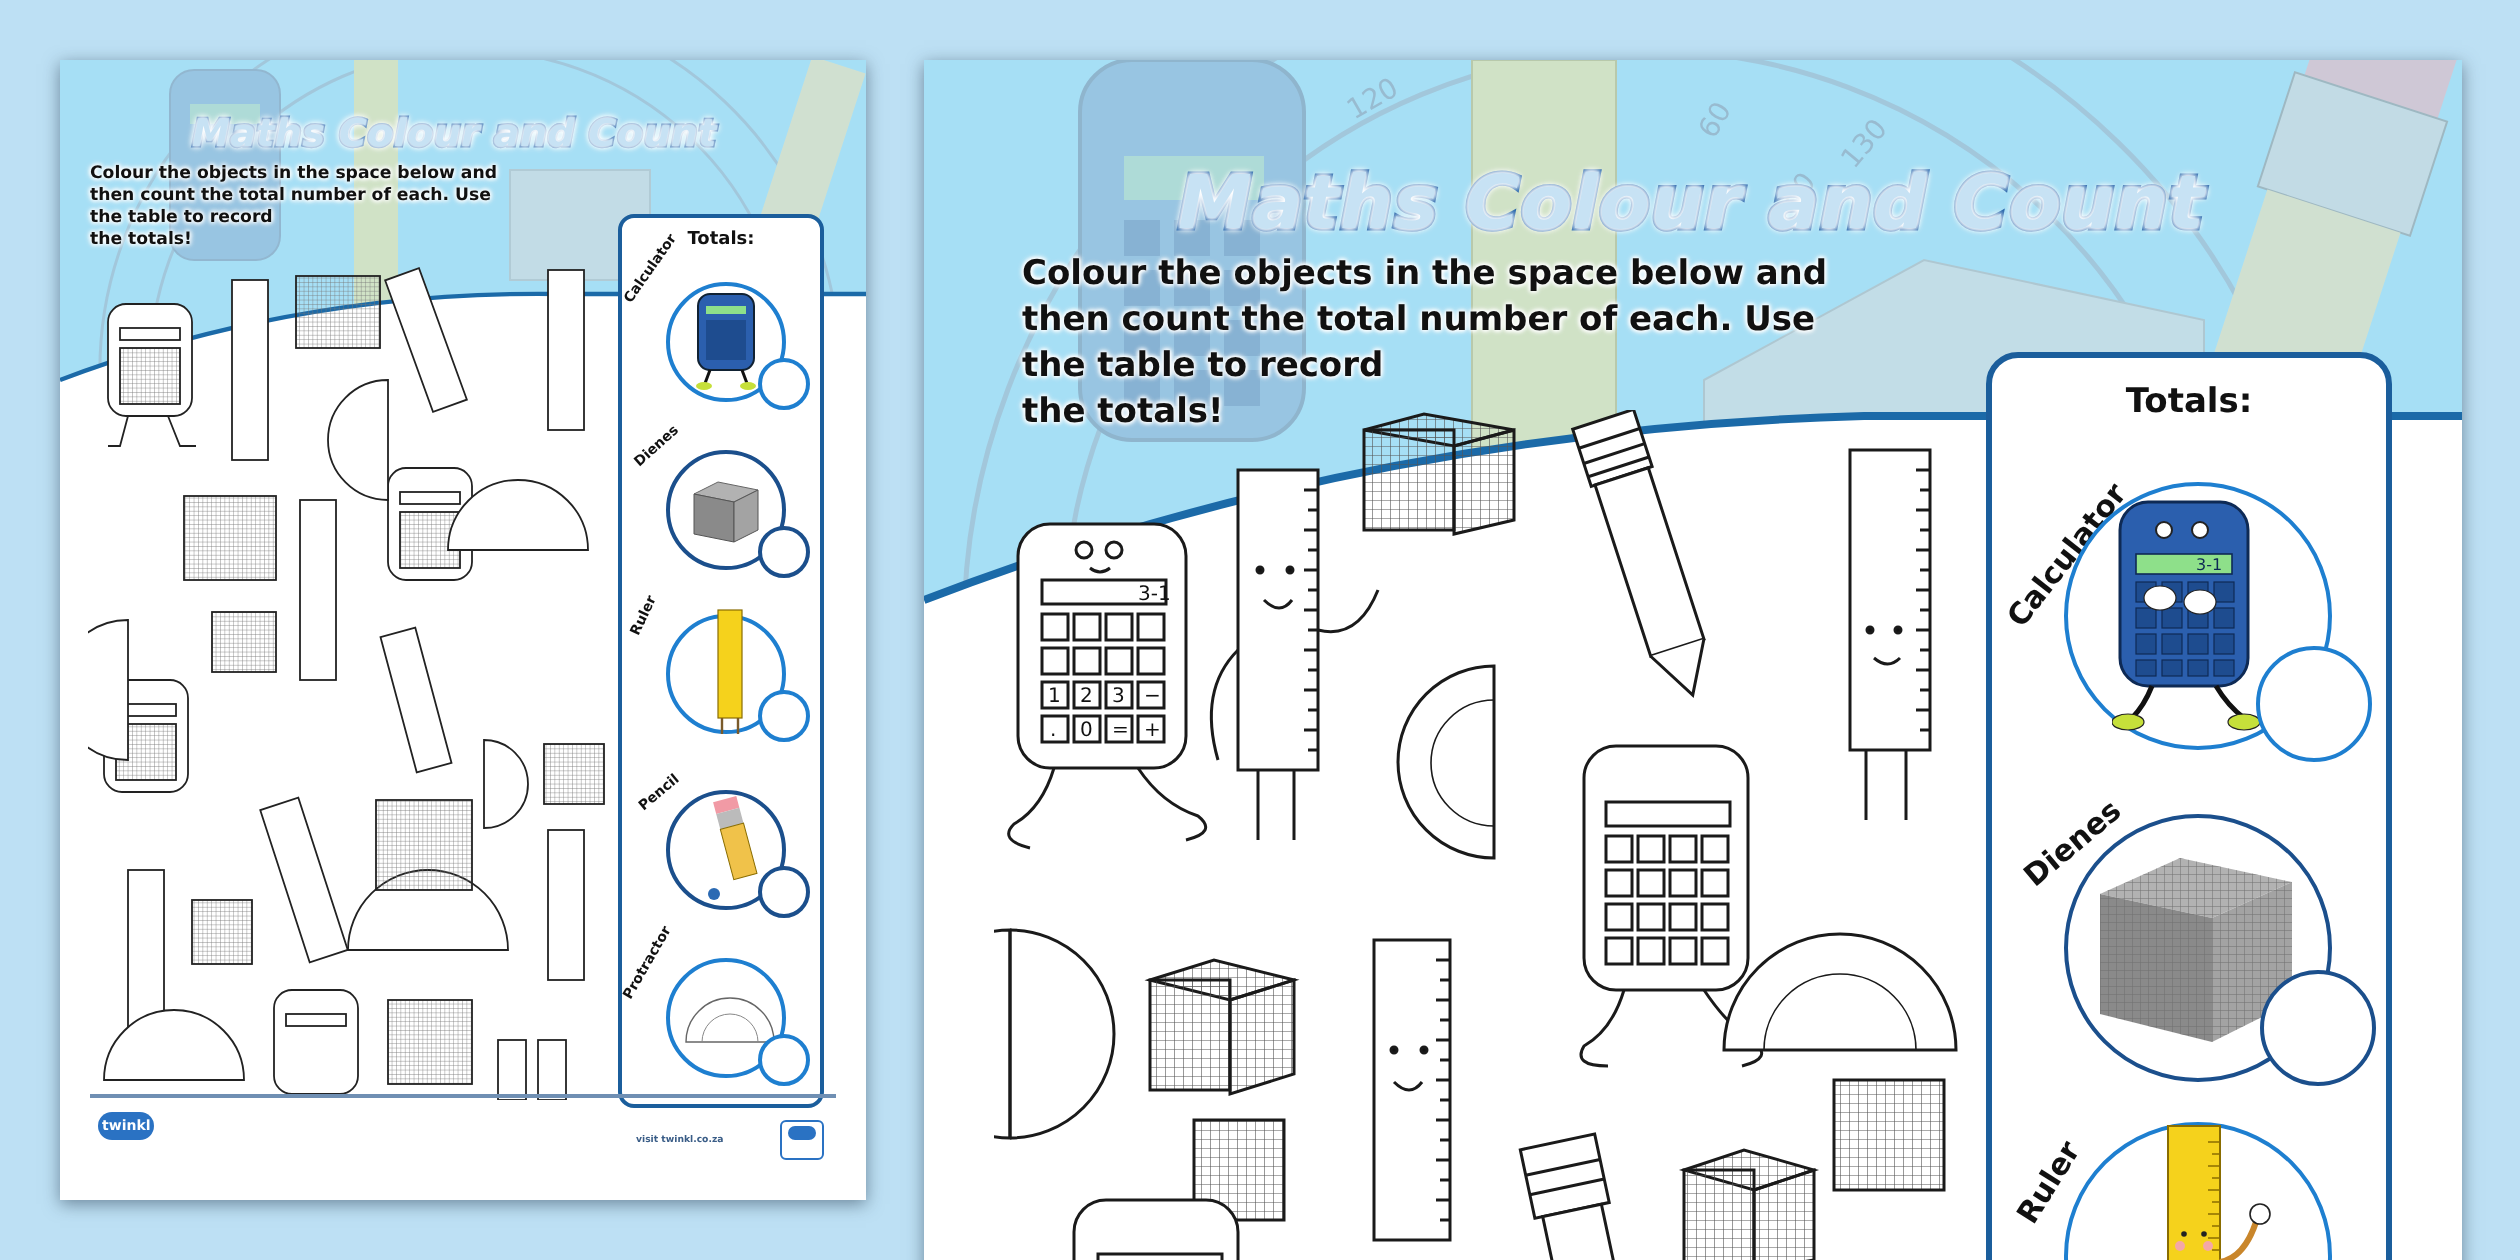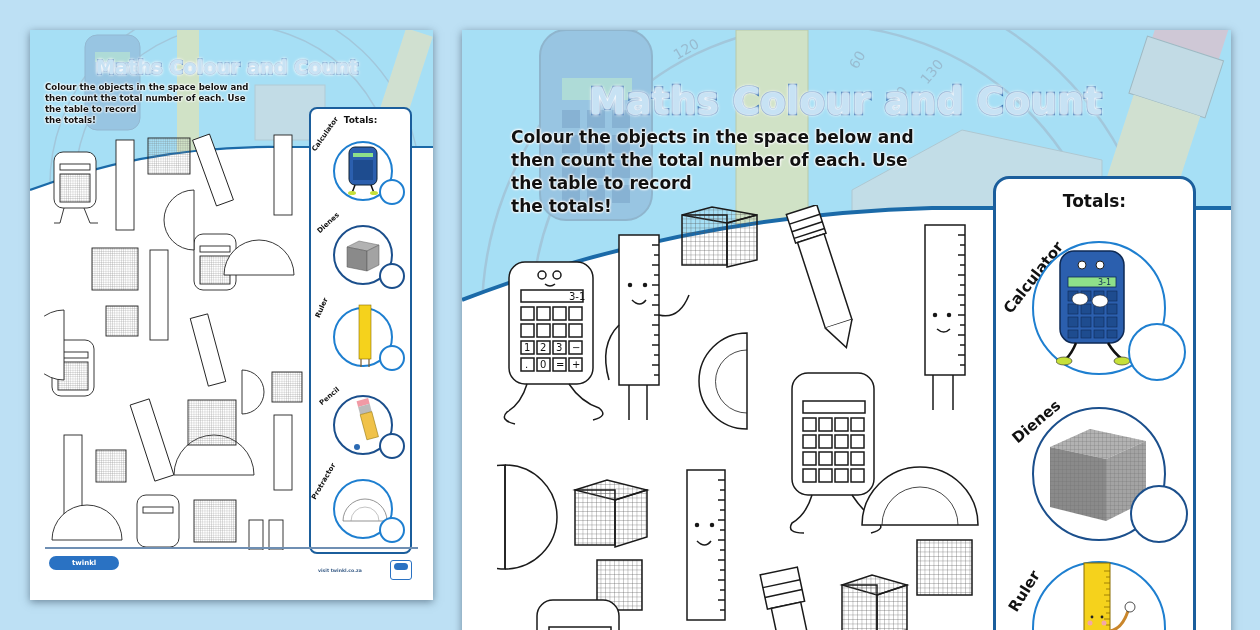--- a/index.html
+++ b/index.html
@@ -31,20 +31,21 @@
 
   .title {
     position: absolute;
     font-family: "DejaVu Sans", sans-serif;
     font-weight: bold;
     color: #c7e2f4;
     -webkit-text-stroke: 1.6px #1c5ea8;
     paint-order: stroke fill;
     white-space: nowrap;
     text-shadow: 0 0 3px #ffffff, 0 0 3px #ffffff, 0 0 4px #ffffff;
+    font-style: italic;
   }
   .page-small .title { left: 66px; top: 26px; font-size: 19px; letter-spacing: 0.2px; }
   .page-large .title { left: 127px; top: 50px; font-size: 37px; letter-spacing: 0.5px; -webkit-text-stroke: 2.6px #1c5ea8; }
 
   .instructions {
     position: absolute;
     color: #111;
     font-weight: bold;
     text-shadow: 0 0 2px #fff, 0 0 2px #fff, 0 0 3px #fff, 0 0 3px #fff;
   }
@@ -80,21 +81,21 @@
     position: absolute; border-radius: 50%;
     border: 2px solid #1e7fd0; background: #fff;
   }
   .answer-circle.dark { border-color: #1b4f8c; }
 
   .coloring-area { position: absolute; }
 
   .footer-line { position: absolute; left: 15px; right: 15px; height: 2px; background: #6f8fb3; }
   .twinkl-logo {
     position: absolute; color: #fff; font-weight: bold; font-size: 7px;
-    background: #2a72c3; border-radius: 10px; padding: 3px 23px; text-align: center;
+    background: #2a72c3; border-radius: 10px; padding: 3px 2px; text-align: center;
   }
   .visit-text { position: absolute; font-size: 4.6px; color: #3a5d87; font-weight: bold; }
   .badge { position: absolute; border: 1.4px solid #2a72c3; border-radius: 3px; background: #fff; }
   .badge-inner { position: absolute; left: 3px; top: 2px; right: 3px; height: 7px; border-radius: 4px; background: #2a72c3; }
 </style>
 </head>
 <body>
 
 <div class="page page-small">
   <div class="header-bg"></div>

